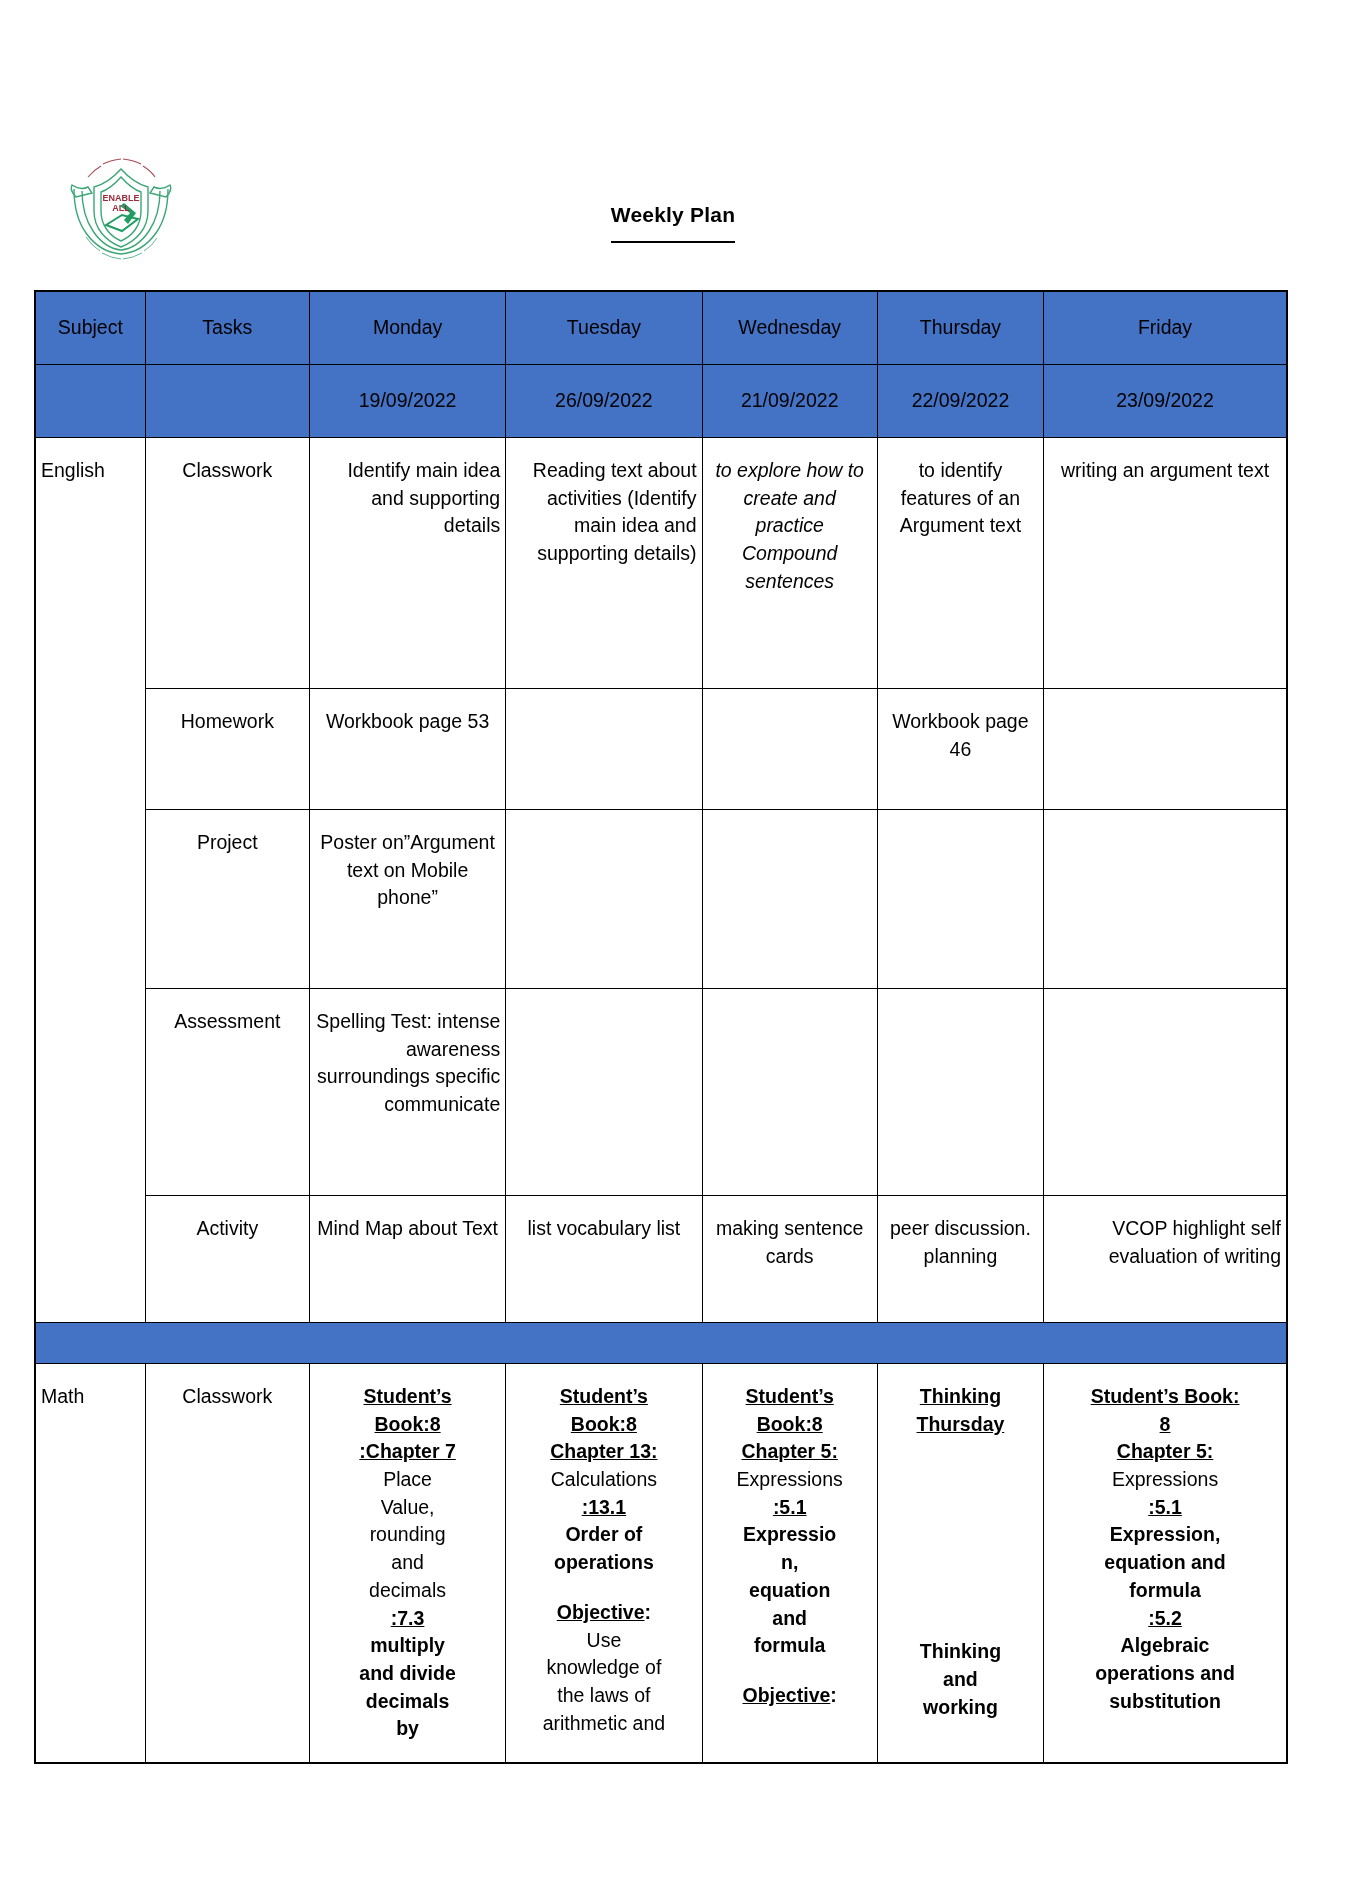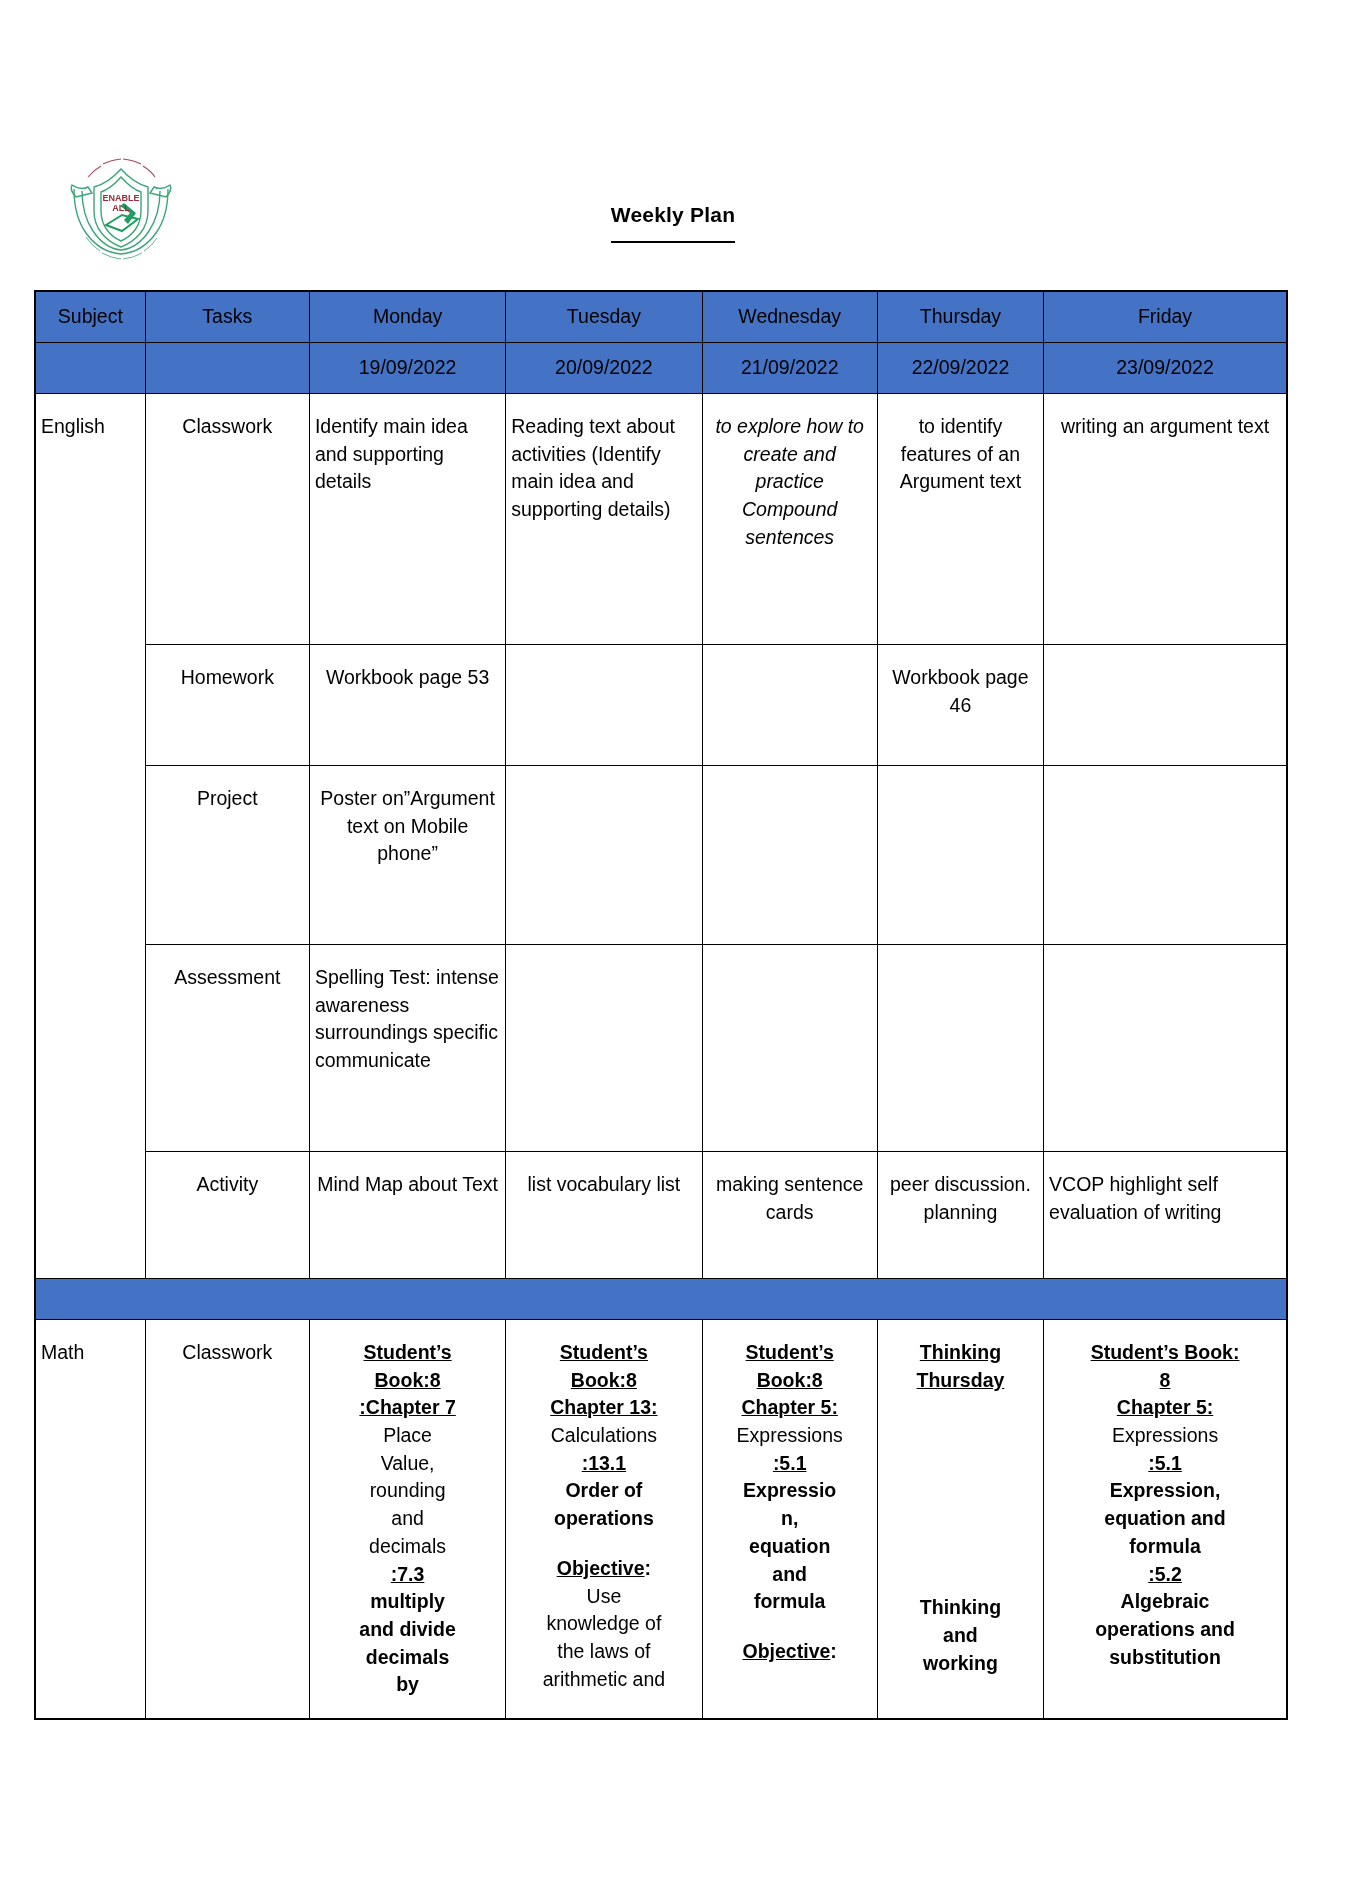--- a/index.html
+++ b/index.html
@@ -80,36 +80,36 @@
   col.c-day     { width: 196px; }
   col.c-day-wed { width: 175px; }
   col.c-day-thu { width: 166px; }
   col.c-day-fri { width: 243px; }
 
   
   tr.hdr-days td, tr.hdr-dates td {
     background: #4472C4;
     text-align: center;
     vertical-align: middle;
-    padding: 10px 4px;
+    padding: 21px 4px;
     height: 30px;
   }
 
   
   tr.spacer td {
     background: #4472C4;
     height: 40px;
     padding: 0;
     border-left: none;
     border-right: none;
   }
 
   
   .c      { text-align: center; }
-  .l      { text-align: left; }
+  .l      { text-align: right; }
   .b      { font-weight: bold; }
   .i      { font-style: italic; }
   .mid    { vertical-align: middle; }
   .top    { vertical-align: top; }
 
   .subject-cell { vertical-align: top; text-align: left; padding-top: 6px; }
   .task-cell    { vertical-align: top; text-align: center; padding-top: 6px; }
 
   
   .math-cell { font-size: 19.5px; line-height: 1.46; text-align: center; }
@@ -183,21 +183,21 @@
         <td>Tuesday</td>
         <td>Wednesday</td>
         <td>Thursday</td>
         <td>Friday</td>
       </tr>
 
       <tr class="hdr-dates">
         <td></td>
         <td></td>
         <td>19/09/2022</td>
-        <td>20/09/2022</td>
+        <td>26/09/2022</td>
         <td>21/09/2022</td>
         <td>22/09/2022</td>
         <td>23/09/2022</td>
       </tr>
 
       <tr>
         <td class="subject-cell" rowspan="5">English</td>
         <td class="task-cell b">Classwork</td>
         <td class="l mid" style="height:212px">Identify main idea and supporting details</td>
         <td class="l mid">Reading text about activities (Identify main idea and supporting details)</td>

